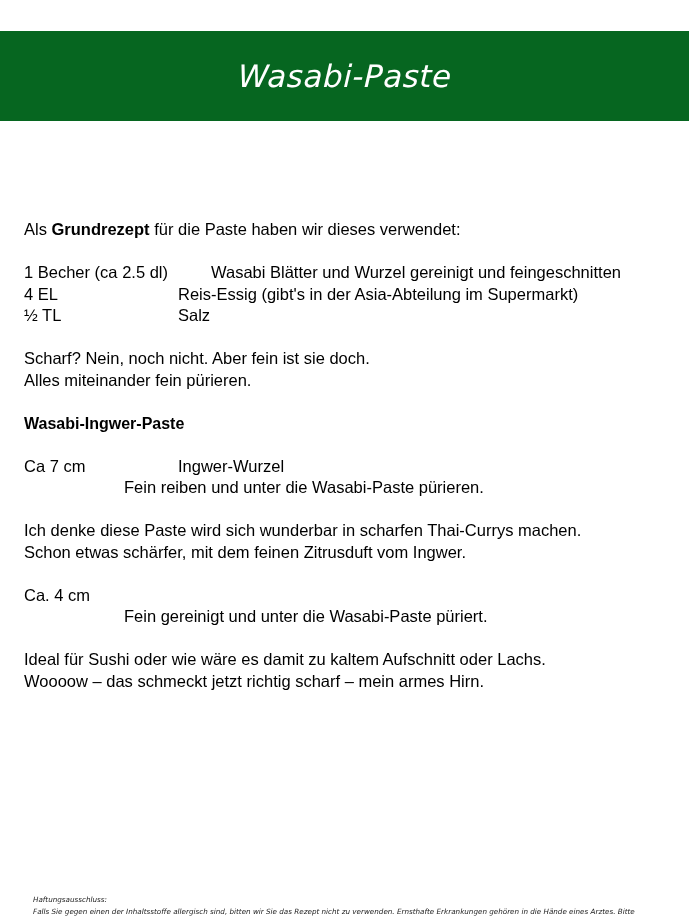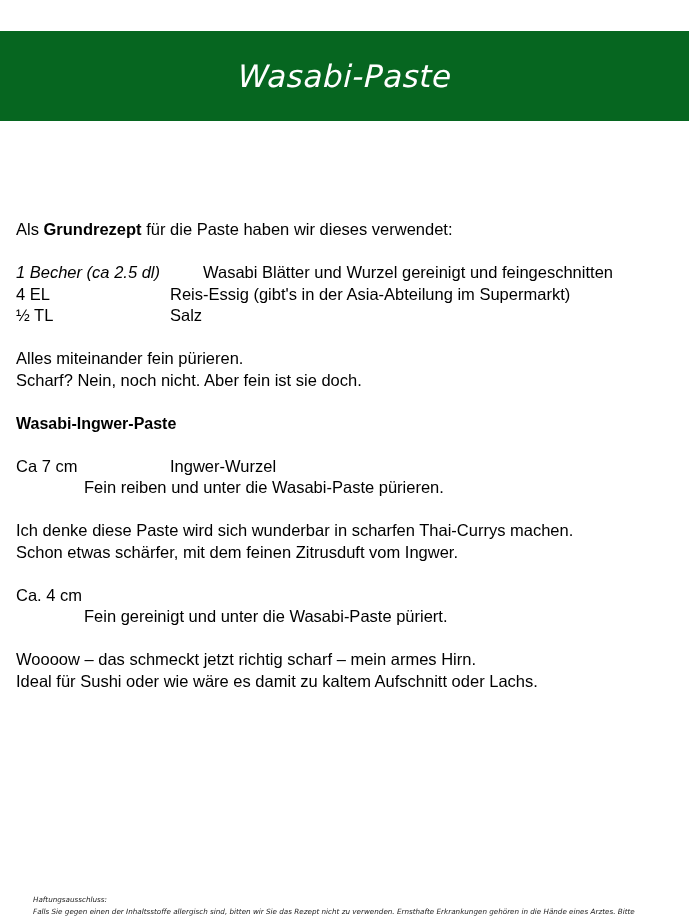--- a/index.html
+++ b/index.html
@@ -34,21 +34,21 @@
     font-size: 31px;
     font-style: italic;
     font-weight: 400;
     letter-spacing: 0.5px;
     line-height: 1;
     transform: skewX(-2deg);
   }
 
   
   #content {
-    padding: 0 18px 0 16px;
+    padding: 0 18px 0 24px;
   }
   #content .spacer-intro { height: 98px; }
 
   .para {
     font-size: 16.5px;
     line-height: 21.5px;
     white-space: pre;
   }
 
   .blank { height: 21.5px; }
@@ -69,25 +69,24 @@
     display: flex;
   }
   .ing-qty {
     width: 154px;
     flex: 0 0 154px;
     white-space: pre;
   }
   .ing-qty.wide {
     width: 187px;
     flex: 0 0 187px;
-    font-style: italic;
   }
   .ing-desc { white-space: pre; }
   .ing-desc-indent {
-    margin-left: 68px;
+    margin-left: 100px;
     white-space: pre;
   }
 
   
   #disclaimer {
     position: absolute;
     left: 33px;
     top: 866px;
     width: 640px;
     font-family: "DejaVu Sans", sans-serif;
@@ -126,22 +125,22 @@
     <span class="ing-qty">4 EL</span>
     <span class="ing-desc">Reis-Essig (gibt's in der Asia-Abteilung im Supermarkt)</span>
   </div>
   <div class="ing-row">
     <span class="ing-qty">½ TL</span>
     <span class="ing-desc">Salz</span>
   </div>
 
   <div class="blank"></div>
 
+  <div class="para">Scharf? Nein, noch nicht. Aber fein ist sie doch.</div>
   <div class="para">Alles miteinander fein pürieren.</div>
-  <div class="para">Scharf? Nein, noch nicht. Aber fein ist sie doch.</div>
 
   <div class="blank"></div>
 
   <div class="heading">Wasabi-Ingwer-Paste</div>
 
   <div class="blank"></div>
 
   <div class="ing-row">
     <span class="ing-qty">Ca 7 cm</span>
     <span class="ing-desc">Ingwer-Wurzel</span>
@@ -156,21 +155,21 @@
   <div class="blank"></div>
 
 
   <div class="ing-row">
     <span class="ing-qty">Ca. 4 cm</span>
   </div>
   <div class="para"><span class="ing-desc-indent">Fein gereinigt und unter die Wasabi-Paste püriert.</span></div>
 
   <div class="blank"></div>
 
+  <div class="para">Ideal für Sushi oder wie wäre es damit zu kaltem Aufschnitt oder Lachs.</div>
   <div class="para">Woooow – das schmeckt jetzt richtig scharf – mein armes Hirn.</div>
-  <div class="para">Ideal für Sushi oder wie wäre es damit zu kaltem Aufschnitt oder Lachs.</div>
 
 </div>
 
 <div id="disclaimer">
   <div class="dtitle">Haftungsausschluss:</div>
   <div class="dbody">Falls Sie gegen einen der Inhaltsstoffe allergisch sind, bitten wir Sie das Rezept nicht zu verwenden. Ernsthafte Erkrankungen gehören in die Hände eines Arztes. Bitte konsultieren Sie Ihren Arzt, wenn nach einigen Tagen keine Besserung eintritt. Wir sind keine medizinisch ausgebildeten Personen und können Sie nicht in medizinischen Belangen beraten.</div>
 </div>
 
 </body></html>

